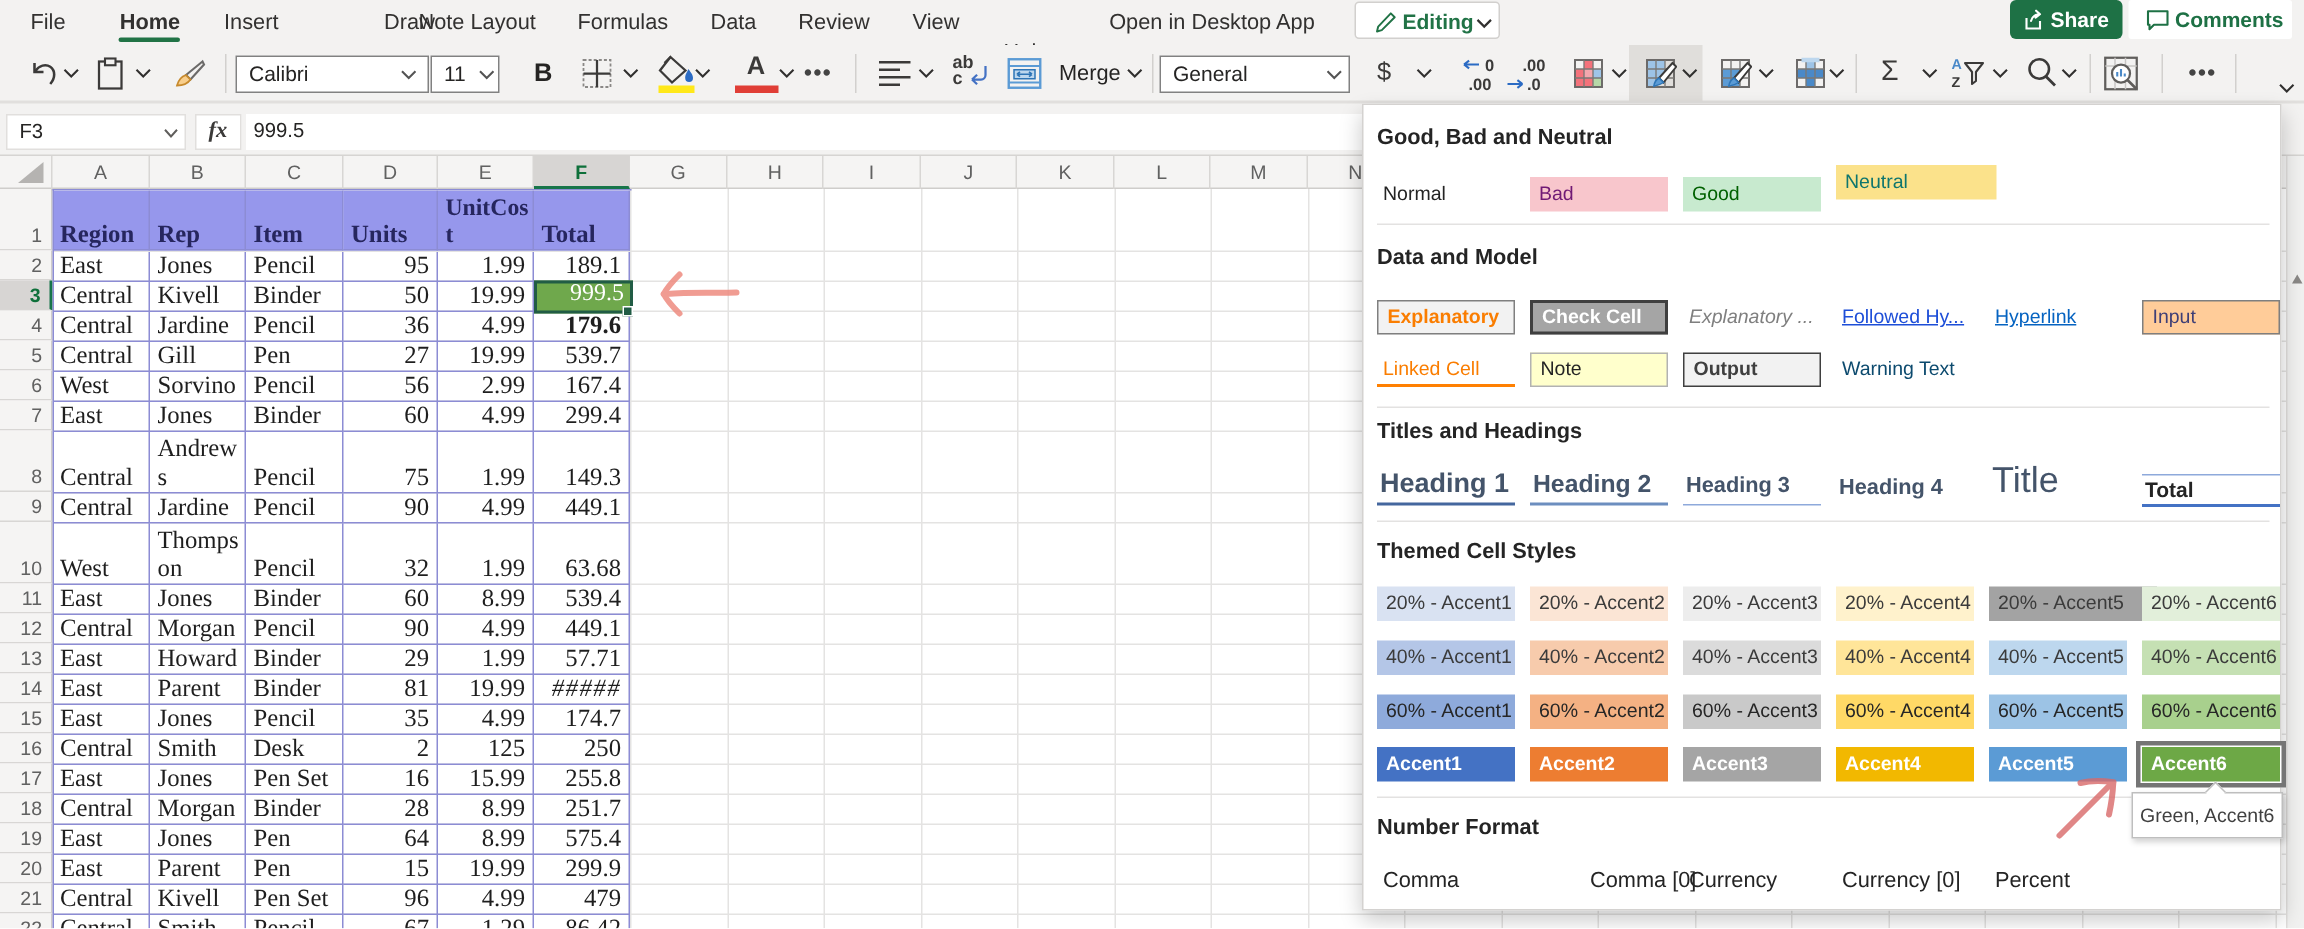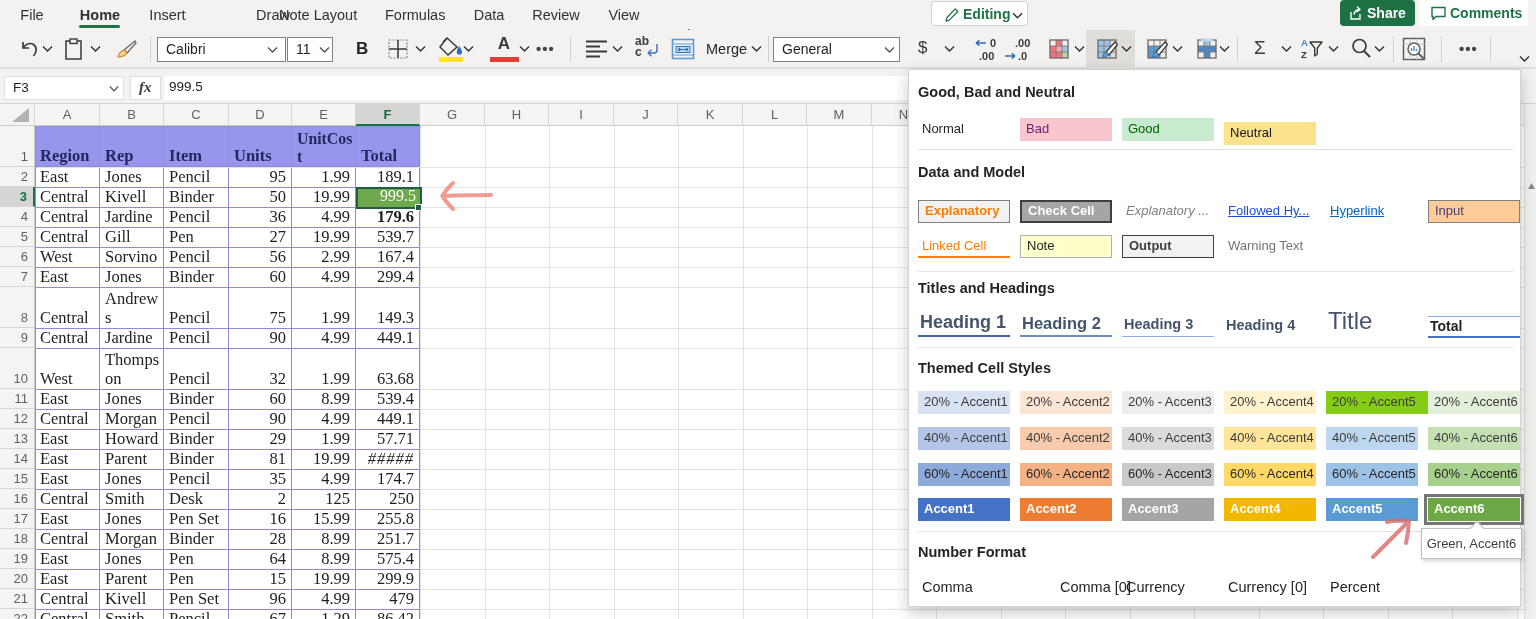--- a/index.html
+++ b/index.html
@@ -4,21 +4,21 @@
 *{margin:0;padding:0;box-sizing:border-box;}
 html,body{width:1536px;height:619px;overflow:hidden;}
 body{font-family:"Liberation Sans",sans-serif;background:#fff;}
 #app{position:relative;width:1536px;height:619px;overflow:hidden;background:#fff;}
 .abs{position:absolute;}
 
 .menubar{left:0;top:0;width:1536px;height:30px;background:#F3F2F1;}
 .mtab{position:absolute;top:0;height:30px;line-height:30px;font-size:14.5px;color:#323130;text-align:center;white-space:nowrap;}
 .mtab.home{font-weight:700;}
 .homeline{position:absolute;left:79px;top:25px;width:41px;height:3px;background:#217346;border-radius:2px;}
-.editbtn{position:absolute;left:903px;top:1px;width:97px;height:25px;background:#fff;border:1px solid #D2D0CE;border-radius:3px;margin-left:28px;}
+.editbtn{position:absolute;left:903px;top:1px;width:97px;height:25px;background:#fff;border:1px solid #D2D0CE;border-radius:3px;}
 .editbtn .txt{position:absolute;left:31px;top:4px;font-size:14px;font-weight:600;color:#217346;}
 .sharebtn{position:absolute;left:1340px;top:0px;width:75px;height:26px;background:#1E7145;border-radius:4px;color:#fff;}
 .sharebtn .txt{position:absolute;left:27px;top:5px;font-size:14px;font-weight:600;color:#fff;}
 .combtn{position:absolute;left:1419px;top:0px;width:109px;height:26px;background:#fff;border-radius:2px;}
 .combtn .txt{position:absolute;left:31px;top:5px;font-size:14px;font-weight:600;color:#1E7145;}
 
 .toolbar{left:0;top:30px;width:1536px;height:38px;background:#F3F2F1;border-bottom:1px solid #E1DFDD;}
 .tb-sep{position:absolute;top:6px;width:1px;height:26px;background:#D2D0CE;}
 .inputbox{position:absolute;top:7px;height:25px;background:#fff;border:1px solid #818181;font-size:14px;color:#252423;}
 .inputbox span{position:absolute;left:8px;top:3px;}
@@ -65,20 +65,21 @@
 <div class="mtab home" style="left:75px;width:50px;">Home</div>
 <div class="mtab" style="left:148px;width:39px;">Insert</div>
 <div class="mtab" style="left:216px;width:34px;margin-left:40px;">Draw</div>
 <div class="mtab" style="left:279px;width:78px;">Note Layout</div>
 <div class="mtab" style="left:385px;width:58px;">Formulas</div>
 <div class="mtab" style="left:471px;width:36px;">Data</div>
 <div class="mtab" style="left:530px;width:52px;">Review</div>
 <div class="mtab" style="left:605px;width:38px;">View</div>
 <div class="mtab" style="left:667px;width:34px;margin-top:20px;">Help</div>
 <div class="homeline"></div>
+<div class="mtab" style="left:737px;width:142px;">Open in Desktop App</div>
 <div class="editbtn">
 <svg style="position:absolute;left:12px;top:5px;" width="16" height="16" viewBox="0 0 16 16">
           <path d="M11.2 1.9 l2.6 2.6 -8.6 8.6 -3.2 0.9 0.8 -3.3 z" fill="none" stroke="#217346" stroke-width="1.3" stroke-linejoin="round"></path>
         </svg>
 <span class="txt">Editing</span>
 <svg style="position:absolute;left:80px;top:9px;" width="11" height="9" viewBox="0 0 12 10">
           <path d="M1 2.5 L6 7.5 L11 2.5" fill="none" stroke="#323130" stroke-width="1.6"></path>
         </svg>
 </div>
 <div class="sharebtn">
@@ -527,48 +528,48 @@
 <div class="abs vscroll">
 <svg style="position:absolute;left:2px;top:78px;" width="9" height="9" viewBox="0 0 9 9">
         <path d="M4.5 1 L8 7 L1 7 Z" fill="#8a8886"></path>
       </svg>
 </div>
 <div class="abs panel">
 <div class="ptitle" style="top:14px;">Good, Bad and Neutral</div>
 <div class="chip" style="left:9px;top:48px;color:#242424;padding-left:4px;">Normal</div>
 <div class="chip " style="left:111px;top:48px;width:92px;background:#F8C6CC;color:#701a75;">Bad</div>
 <div class="chip " style="left:213px;top:48px;width:92px;background:#C8EACF;color:#006100;">Good</div>
-<div class="chip " style="left:315px;top:52px;width:92px;background:#FBE28B;color:#0f172a;">Neutral</div>
+<div class="chip " style="left:315px;top:40px;width:107px;background:#FBE28B;color:#0f766e;">Neutral</div>
 <div class="pdiv" style="top:79px;"></div>
 <div class="ptitle" style="top:94px;">Data and Model</div>
 <div class="chip " style="left:9px;top:130px;width:92px;background:#F2F2F2;color:#FA7D00;font-weight:700;border:1px solid #7F7F7F;line-height:19px;">Explanatory</div>
 <div class="chip " style="left:111px;top:130px;width:92px;background:#A5A5A5;color:#FFFFFF;font-weight:700;border:2px solid #3F3F3F;line-height:17px;">Check Cell</div>
 <div class="chip " style="left:213px;top:130px;width:92px;color:#7F7F7F;font-style:italic;padding-left:4px;">Explanatory ...</div>
 <div class="chip " style="left:315px;top:130px;width:92px;color:#1d4ed8;text-decoration:underline;padding-left:4px;">Followed Hy...</div>
 <div class="chip " style="left:417px;top:130px;width:92px;color:#0563C1;text-decoration:underline;padding-left:4px;">Hyperlink</div>
 <div class="chip " style="left:519px;top:130px;width:92px;background:#FFCC99;color:#3F3F76;border:1px solid #7F7F7F;line-height:19px;">Input</div>
 <div class="chip " style="left:9px;top:165px;width:92px;color:#FA7D00;border-bottom:2px solid #FF8001;padding-left:4px;">Linked Cell</div>
 <div class="chip " style="left:111px;top:165px;width:92px;background:#FFFFCC;color:#242424;border:1px solid #B2B2B2;line-height:19px;">Note</div>
 <div class="chip " style="left:213px;top:165px;width:92px;background:#F2F2F2;color:#3F3F3F;font-weight:700;border:1px solid #3F3F3F;line-height:19px;">Output</div>
-<div class="chip " style="left:315px;top:165px;width:92px;color:#737373;padding-left:4px;">Warning Text</div>
+<div class="chip " style="left:315px;top:165px;width:92px;color:#0c4a6e;padding-left:4px;">Warning Text</div>
 <div class="pdiv" style="top:201px;"></div>
 <div class="ptitle" style="top:210px;">Titles and Headings</div>
 <div class="chip" style="left:9px;top:240px;width:92px;color:#44546A;font-weight:700;font-size:18px;border-bottom:2px solid #44679E;height:27px;line-height:25px;padding-left:2px;">Heading 1</div>
 <div class="chip" style="left:111px;top:242px;width:92px;color:#44546A;font-weight:700;font-size:16.5px;border-bottom:2px solid #6C8EBF;height:25px;line-height:23px;padding-left:2px;">Heading 2</div>
 <div class="chip" style="left:213px;top:244px;width:92px;color:#44546A;font-weight:700;font-size:14.5px;border-bottom:1px solid #8EA9DB;height:23px;line-height:21px;padding-left:2px;">Heading 3</div>
 <div class="chip" style="left:315px;top:244px;width:92px;color:#44546A;font-weight:700;font-size:14.5px;padding-left:2px;">Heading 4</div>
 <div class="chip" style="left:417px;top:236px;width:92px;color:#44546A;font-weight:400;font-size:24px;height:30px;line-height:30px;padding-left:2px;">Title</div>
 <div class="chip" style="left:519px;top:246px;width:92px;color:#242424;font-weight:700;font-size:14px;border-top:1px solid #8EA9DB;border-bottom:2px solid #4472C4;height:22px;line-height:19px;padding-left:2px;">Total</div>
 <div class="pdiv" style="top:277px;"></div>
 <div class="ptitle" style="top:290px;">Themed Cell Styles</div>
 <div class="chip " style="left:9px;top:321px;width:92px;background:#D9E2F2;color:#3b3b3b;">20% - Accent1</div>
 <div class="chip " style="left:111px;top:321px;width:92px;background:#FBE5D5;color:#3b3b3b;">20% - Accent2</div>
 <div class="chip " style="left:213px;top:321px;width:92px;background:#EDEDED;color:#3b3b3b;">20% - Accent3</div>
 <div class="chip " style="left:315px;top:321px;width:92px;background:#FFF2CC;color:#3b3b3b;">20% - Accent4</div>
-<div class="chip " style="left:417px;top:321px;width:112px;background:#84cc16;color:#3b3b3b;">20% - Accent5</div>
+<div class="chip " style="left:417px;top:321px;width:112px;background:#a3a3a3;color:#3b3b3b;">20% - Accent5</div>
 <div class="chip " style="left:519px;top:321px;width:92px;background:#E2EFDA;color:#3b3b3b;">20% - Accent6</div>
 <div class="chip " style="left:9px;top:357px;width:92px;background:#B4C6E7;color:#3b3b3b;">40% - Accent1</div>
 <div class="chip " style="left:111px;top:357px;width:92px;background:#F7CBAC;color:#3b3b3b;">40% - Accent2</div>
 <div class="chip " style="left:213px;top:357px;width:92px;background:#DBDBDB;color:#3b3b3b;">40% - Accent3</div>
 <div class="chip " style="left:315px;top:357px;width:92px;background:#FFE599;color:#3b3b3b;">40% - Accent4</div>
 <div class="chip " style="left:417px;top:357px;width:92px;background:#BDD7EE;color:#3b3b3b;">40% - Accent5</div>
 <div class="chip " style="left:519px;top:357px;width:92px;background:#C5E0B3;color:#3b3b3b;">40% - Accent6</div>
 <div class="chip " style="left:9px;top:393px;width:92px;background:#8EAADB;color:#262626;">60% - Accent1</div>
 <div class="chip " style="left:111px;top:393px;width:92px;background:#F4B183;color:#262626;">60% - Accent2</div>
 <div class="chip " style="left:213px;top:393px;width:92px;background:#C9C9C9;color:#262626;">60% - Accent3</div>

